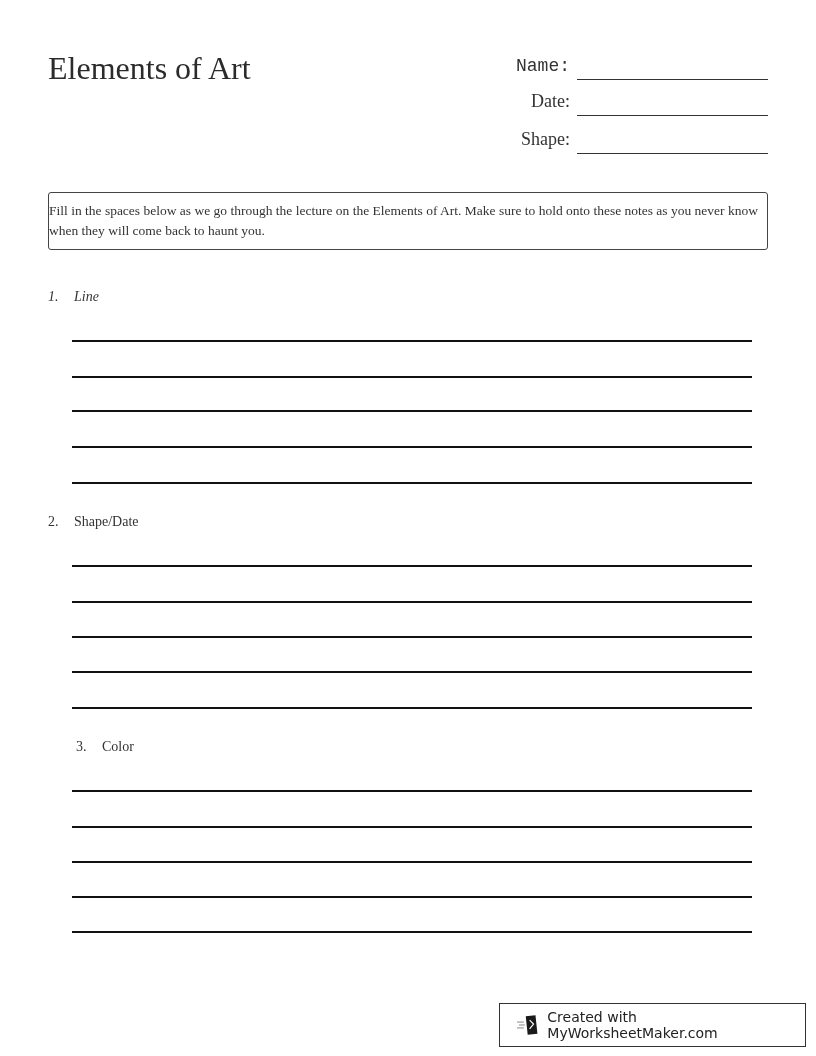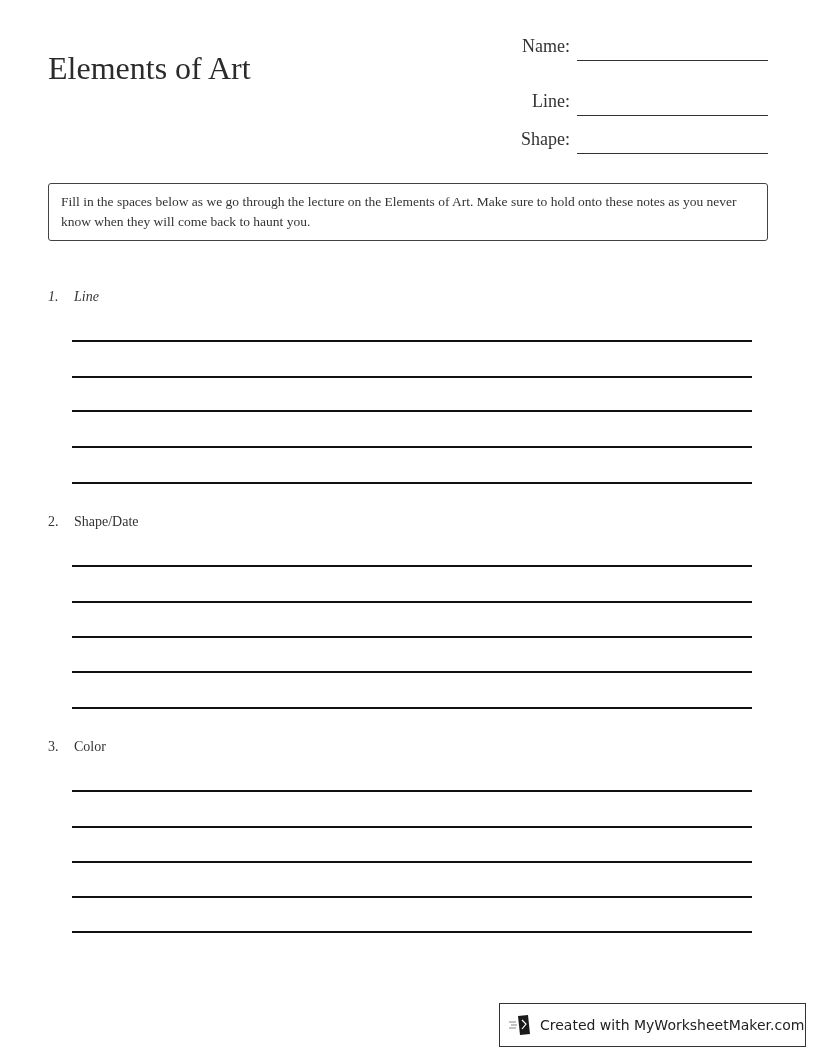--- a/index.html
+++ b/index.html
@@ -4,44 +4,44 @@
   <style>
     * { box-sizing: border-box; margin: 0; padding: 0; }
     html, body { width: 816px; height: 1056px; background: #ffffff; }
     body { position: relative; font-family: "Liberation Serif", "DejaVu Serif", serif; color: #333333; overflow: hidden; }
 
     .title { position: absolute; left: 48px; top: 48px; font-size: 32px; font-weight: normal; color: #2b2b2b; line-height: 40px; }
 
     .field { position: absolute; left: 500px; width: 268px; height: 30px; }
     .field .label { position: absolute; right: 198px; bottom: 4px; font-size: 18px; color: #333; white-space: nowrap; }
     .field .blank { position: absolute; left: 77px; right: 0; bottom: 0; height: 0; border-bottom: 1px solid #333; }
-    .field-name { top: 31px; }
+    .field-name { top: 50px; font-family: Liberation Mono, monospace; }
     .field-date { top: 86px; }
     .field-period { top: 124px; }
 
-    .instructions { position: absolute; left: 48px; top: 183px; width: 720px; height: 58px; border: 1px solid #444; border-radius: 3px; padding: 8px 12px; font-size: 13.5px; line-height: 20px; color: #333; }
+    .instructions { position: absolute; left: 48px; top: 192px; width: 720px; height: 58px; border: 1px solid #444; border-radius: 3px; padding: 8px 0; font-size: 13.5px; line-height: 20px; color: #333; }
 
     .q-label { position: absolute; left: 48px; font-size: 14px; color: #333; }
     .q-label .num { display: inline-block; width: 26px; }
     .answer-line { position: absolute; left: 72px; width: 680px; height: 2px; background: #111; }
 
-    .footer { position: absolute; left: 499px; top: 1003px; width: 307px; height: 44px; border: 1px solid #333; display: flex; align-items: center; padding-left: 8px; font-family: "DejaVu Sans", sans-serif; font-size: 14px; color: #222; }
+    .footer { position: absolute; left: 499px; top: 1003px; width: 307px; height: 44px; border: 1px solid #333; display: flex; align-items: center; padding-left: 16px; font-family: "DejaVu Sans", sans-serif; font-size: 14px; color: #222; }
     .footer .logo { width: 26px; height: 22px; margin-right: 6px; }
   </style>
 </head>
 <body>
 
 <h1 class="title">Elements of Art</h1>
 
 <div class="field field-name">
   <span class="label">Name:</span>
   <span class="blank"></span>
 </div>
 <div class="field field-date">
-  <span class="label">Line:</span>
+  <span class="label">Date:</span>
   <span class="blank"></span>
 </div>
 <div class="field field-period">
   <span class="label">Shape:</span>
   <span class="blank"></span>
 </div>
 
 <div class="instructions">Fill in the spaces below as we go through the lecture on the Elements of Art. Make sure to hold onto these notes as you never know when they will come back to haunt you.</div>
 
 <div class="q-label" style="top:289px;font-style:italic;">
@@ -55,21 +55,21 @@
 
 <div class="q-label" style="top:514px;">
   <span class="num">2.</span><span>Shape/Date</span>
 </div>
 <div class="answer-line" style="top:565px;"></div>
 <div class="answer-line" style="top:601px;"></div>
 <div class="answer-line" style="top:636px;"></div>
 <div class="answer-line" style="top:671px;"></div>
 <div class="answer-line" style="top:707px;"></div>
 
-<div class="q-label" style="top:739px;">
+<div class="q-label" style="top:739px;margin-left:28px;">
   <span class="num">3.</span><span>Color</span>
 </div>
 <div class="answer-line" style="top:790px;"></div>
 <div class="answer-line" style="top:826px;"></div>
 <div class="answer-line" style="top:861px;"></div>
 <div class="answer-line" style="top:896px;"></div>
 <div class="answer-line" style="top:931px;"></div>
 
 <div class="footer">
   <svg class="logo" viewBox="0 0 26 22">

